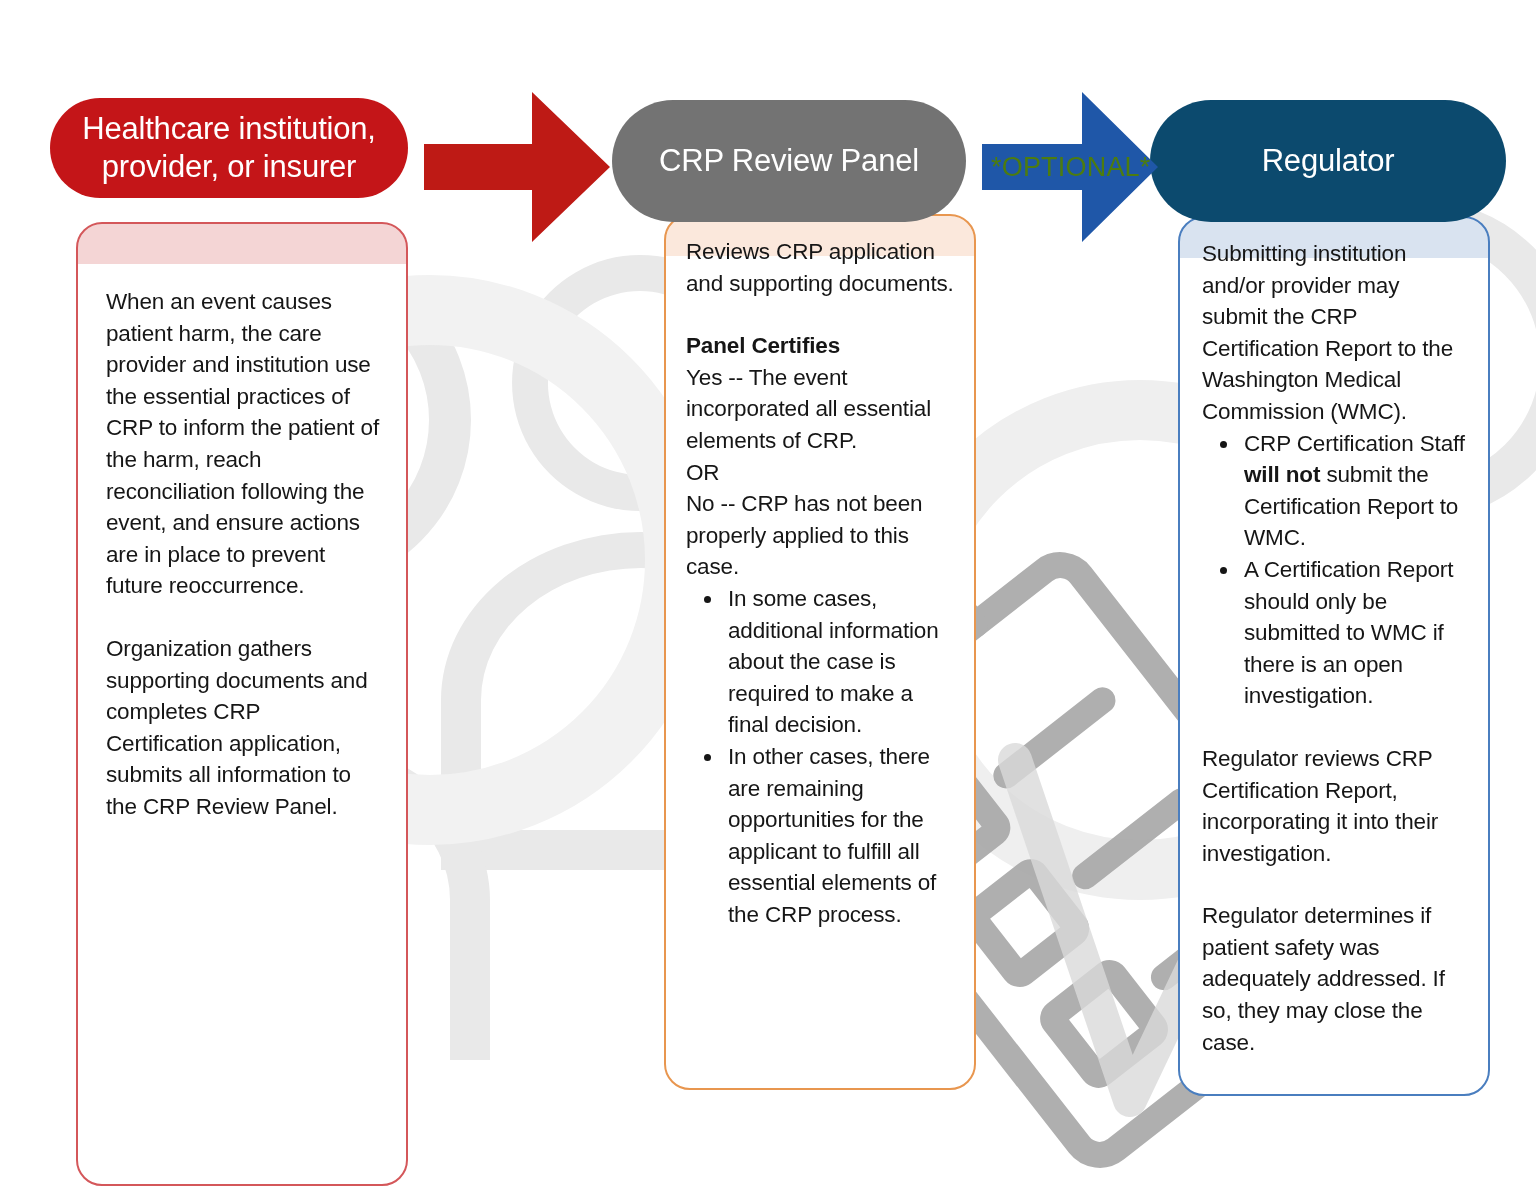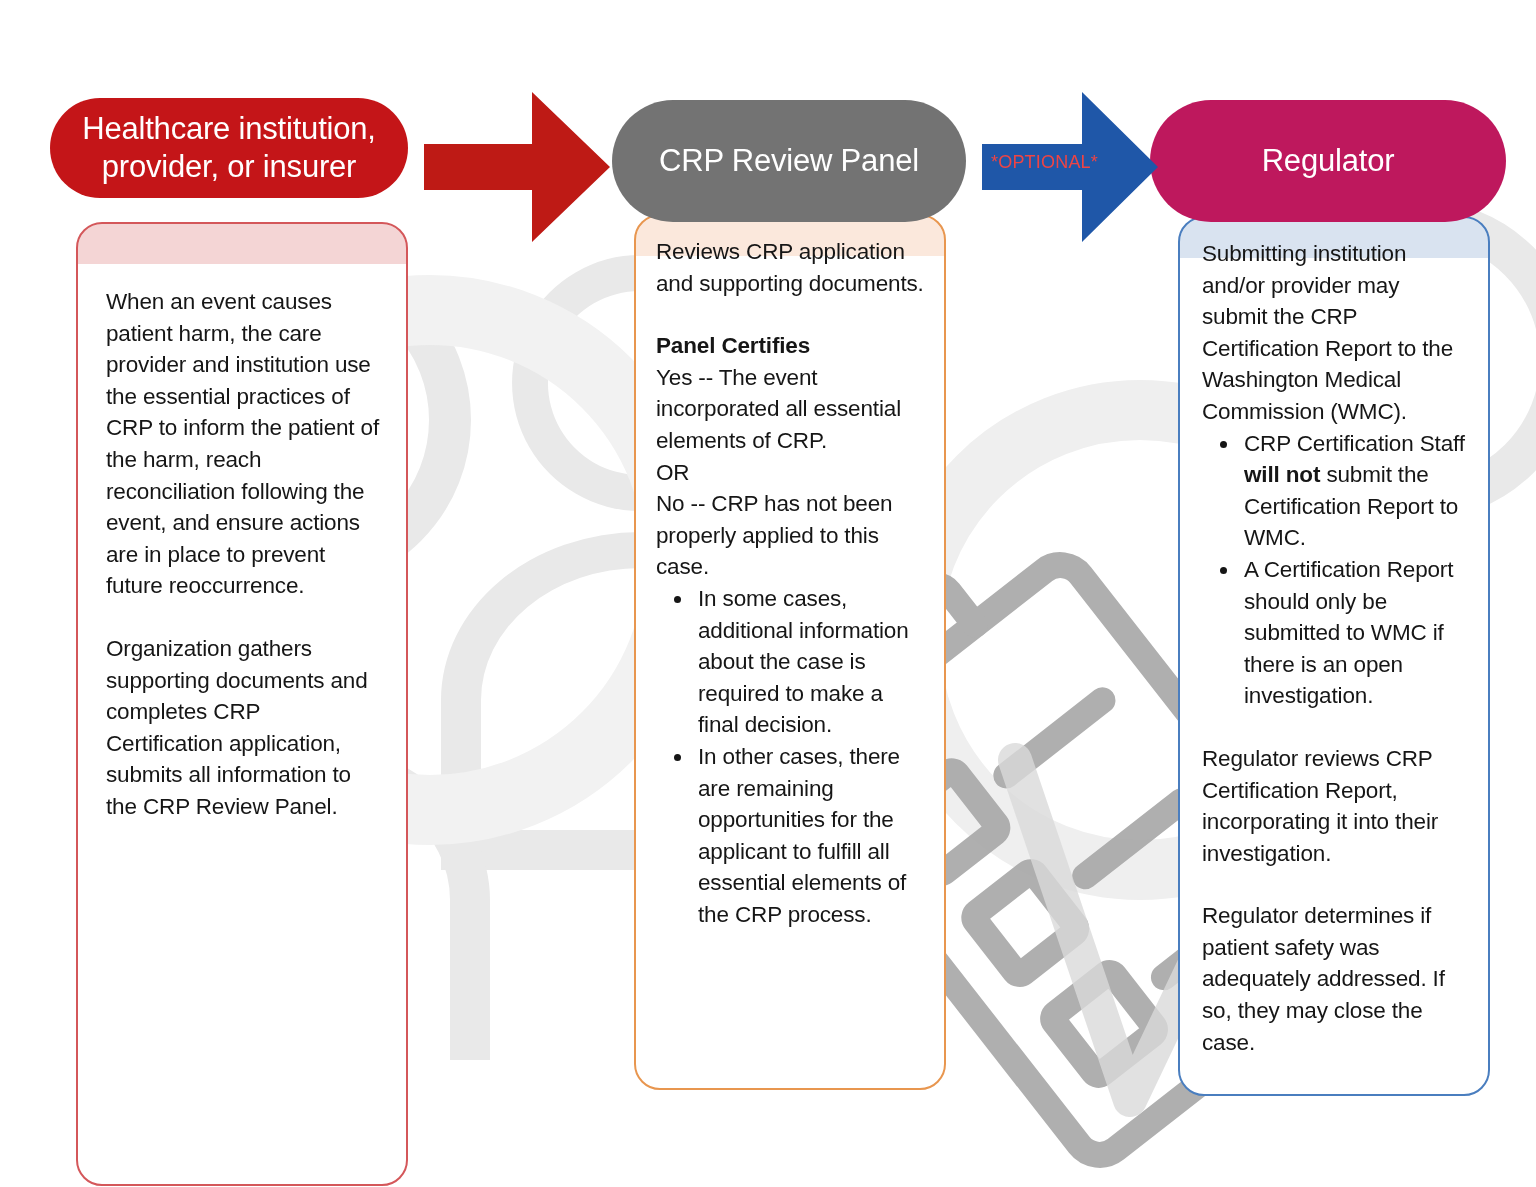--- a/index.html
+++ b/index.html
@@ -77,22 +77,22 @@
   .center-or { text-align: left; }
 
   
   .arrow {
     position: absolute;
     z-index: 5;
   }
   .arrow-label {
     position: absolute;
     z-index: 6;
-    color: #ef4444;
-    font-size: 18px;
+    color: #4d7c0f;
+    font-size: 27px;
     letter-spacing: 0.2px;
     white-space: nowrap;
   }
 </style>
 </head>
 <body>
 
 <div id="canvas">
 
   <svg id="watermark" viewBox="0 0 1536 1187" xmlns="http://www.w3.org/2000/svg" aria-hidden="true">
@@ -142,21 +142,21 @@
   </div>
 
   <div class="pill" style="left:50px; top:98px; width:358px; height:100px; background:#C41518; font-size:31px; padding:0 16px; box-sizing:border-box;">
     <span>Healthcare institution, provider, or insurer</span>
   </div>
 
   <svg class="arrow" style="left:424px; top:92px; width:186px; height:150px;" viewBox="0 0 186 150" xmlns="http://www.w3.org/2000/svg" aria-hidden="true">
     <polygon points="0,52 108,52 108,0 186,75 108,150 108,98 0,98" fill="#BE1A15"></polygon>
   </svg>
 
-  <div class="card" style="left:634px; top:214px; width:312px; height:876px; border-color:#E8964F;">
+  <div class="card" style="left:664px; top:214px; width:312px; height:876px; border-color:#E8964F;">
     <div class="card-tint" style="background:rgba(232,129,63,0.18);"></div>
     <div class="card-body" style="padding:20px 18px 0 20px;">
       <p>Reviews CRP application and supporting documents.</p>
       <p class="gap"></p>
       <p style="font-weight:700;">Panel Certifies</p>
       <p>Yes -- The event incorporated all essential elements of CRP.</p>
       <p class="center-or">OR</p>
       <p>No -- CRP has not been properly applied to this case.</p>
       <ul>
         <li>In some cases, additional information about the case is required to make a final decision.</li>
@@ -187,17 +187,17 @@
         </li>
         <li>A Certification Report should only be submitted to WMC if there is an open investigation.</li>
       </ul>
       <p class="gap"></p>
       <p>Regulator reviews CRP Certification Report, incorporating it into their investigation.</p>
       <p class="gap"></p>
       <p>Regulator determines if patient safety was adequately addressed. If so, they may close the case.</p>
     </div>
   </div>
 
-  <div class="pill" style="left:1150px; top:100px; width:356px; height:122px; background:#be185d; font-size:31px;">
+  <div class="pill" style="left:1150px; top:100px; width:356px; height:122px; background:#0c4a6e; font-size:31px;">
     <span>Regulator</span>
   </div>
 
 </div>
 
 </body></html>

